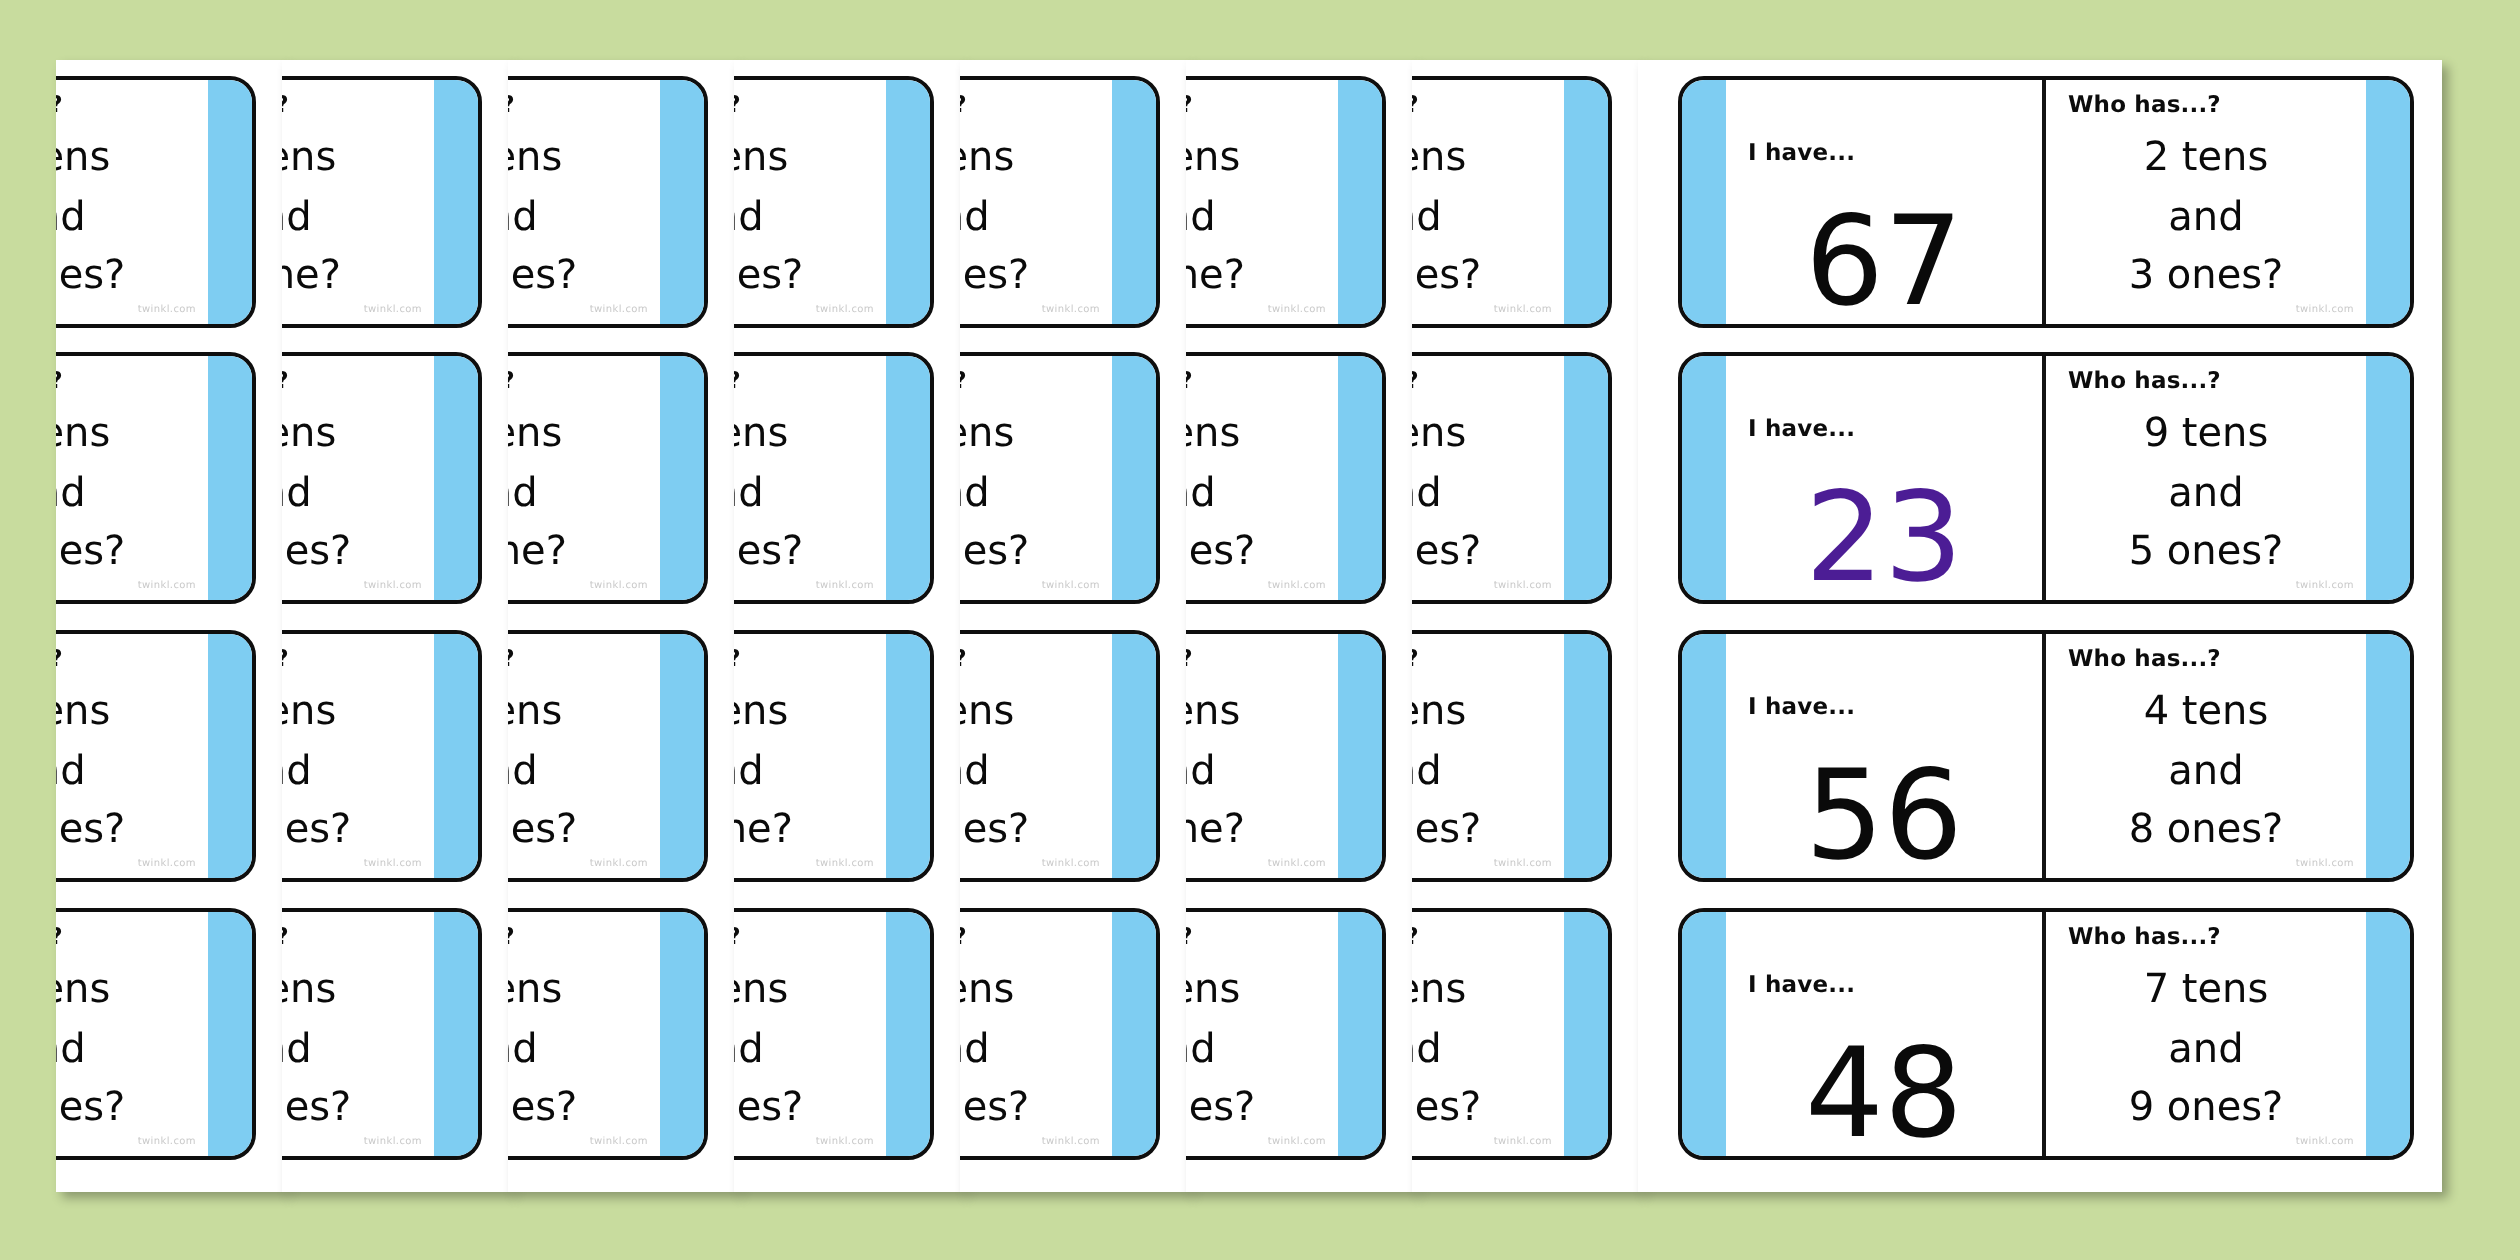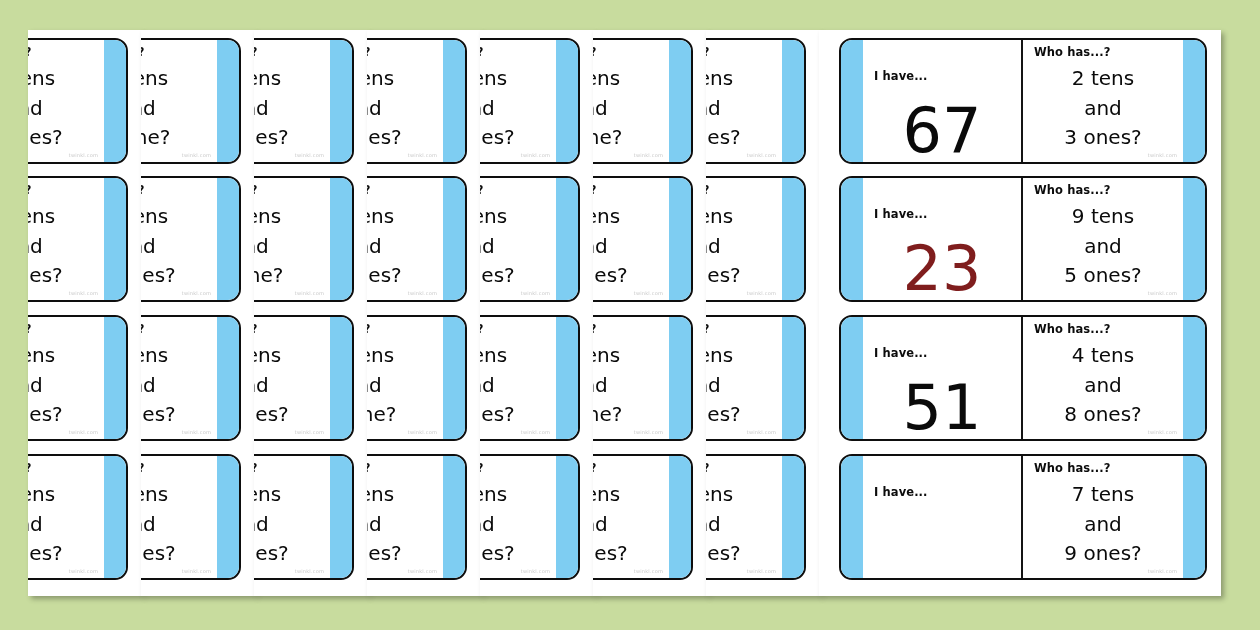--- a/index.html
+++ b/index.html
@@ -531,56 +531,57 @@
               <span class="qline">3 ones?</span>
             </div>
             <div class="watermark">twinkl.com</div>
           </div>
         </div>
         <div class="card r1" style="border-color: rgb(14, 14, 14);">
           <div class="bar bar-left" style="background: rgb(126, 205, 242);"></div>
           <div class="bar bar-right" style="background: rgb(126, 205, 242);"></div>
           <div class="half-left">
             <div class="lbl">I have...</div>
-            <div class="bignum" style="color: #7f1d1d;">23</div>
+            <div class="bignum" style="color: #4c1d95;">23</div>
           </div>
           <div class="divider"></div>
           <div class="half-right">
             <div class="lbl">Who has...?</div>
             <div class="question" style="color: rgb(10, 10, 10);">
               <span class="qline">9 tens</span>
               <span class="qline">and</span>
               <span class="qline">5 ones?</span>
             </div>
             <div class="watermark">twinkl.com</div>
           </div>
         </div>
         <div class="card r2" style="border-color: rgb(14, 14, 14);">
           <div class="bar bar-left" style="background: rgb(126, 205, 242);"></div>
           <div class="bar bar-right" style="background: rgb(126, 205, 242);"></div>
           <div class="half-left">
             <div class="lbl">I have...</div>
-            <div class="bignum" style="color: rgb(10, 10, 10);">51</div>
+            <div class="bignum" style="color: rgb(10, 10, 10);">56</div>
           </div>
           <div class="divider"></div>
           <div class="half-right">
             <div class="lbl">Who has...?</div>
             <div class="question" style="color: rgb(10, 10, 10);">
               <span class="qline">4 tens</span>
               <span class="qline">and</span>
               <span class="qline">8 ones?</span>
             </div>
             <div class="watermark">twinkl.com</div>
           </div>
         </div>
         <div class="card r3" style="border-color: rgb(14, 14, 14);">
           <div class="bar bar-left" style="background: rgb(126, 205, 242);"></div>
           <div class="bar bar-right" style="background: rgb(126, 205, 242);"></div>
           <div class="half-left">
             <div class="lbl">I have...</div>
+            <div class="bignum" style="color: rgb(10, 10, 10);">48</div>
           </div>
           <div class="divider"></div>
           <div class="half-right">
             <div class="lbl">Who has...?</div>
             <div class="question" style="color: rgb(10, 10, 10);">
               <span class="qline">7 tens</span>
               <span class="qline">and</span>
               <span class="qline">9 ones?</span>
             </div>
             <div class="watermark">twinkl.com</div>

